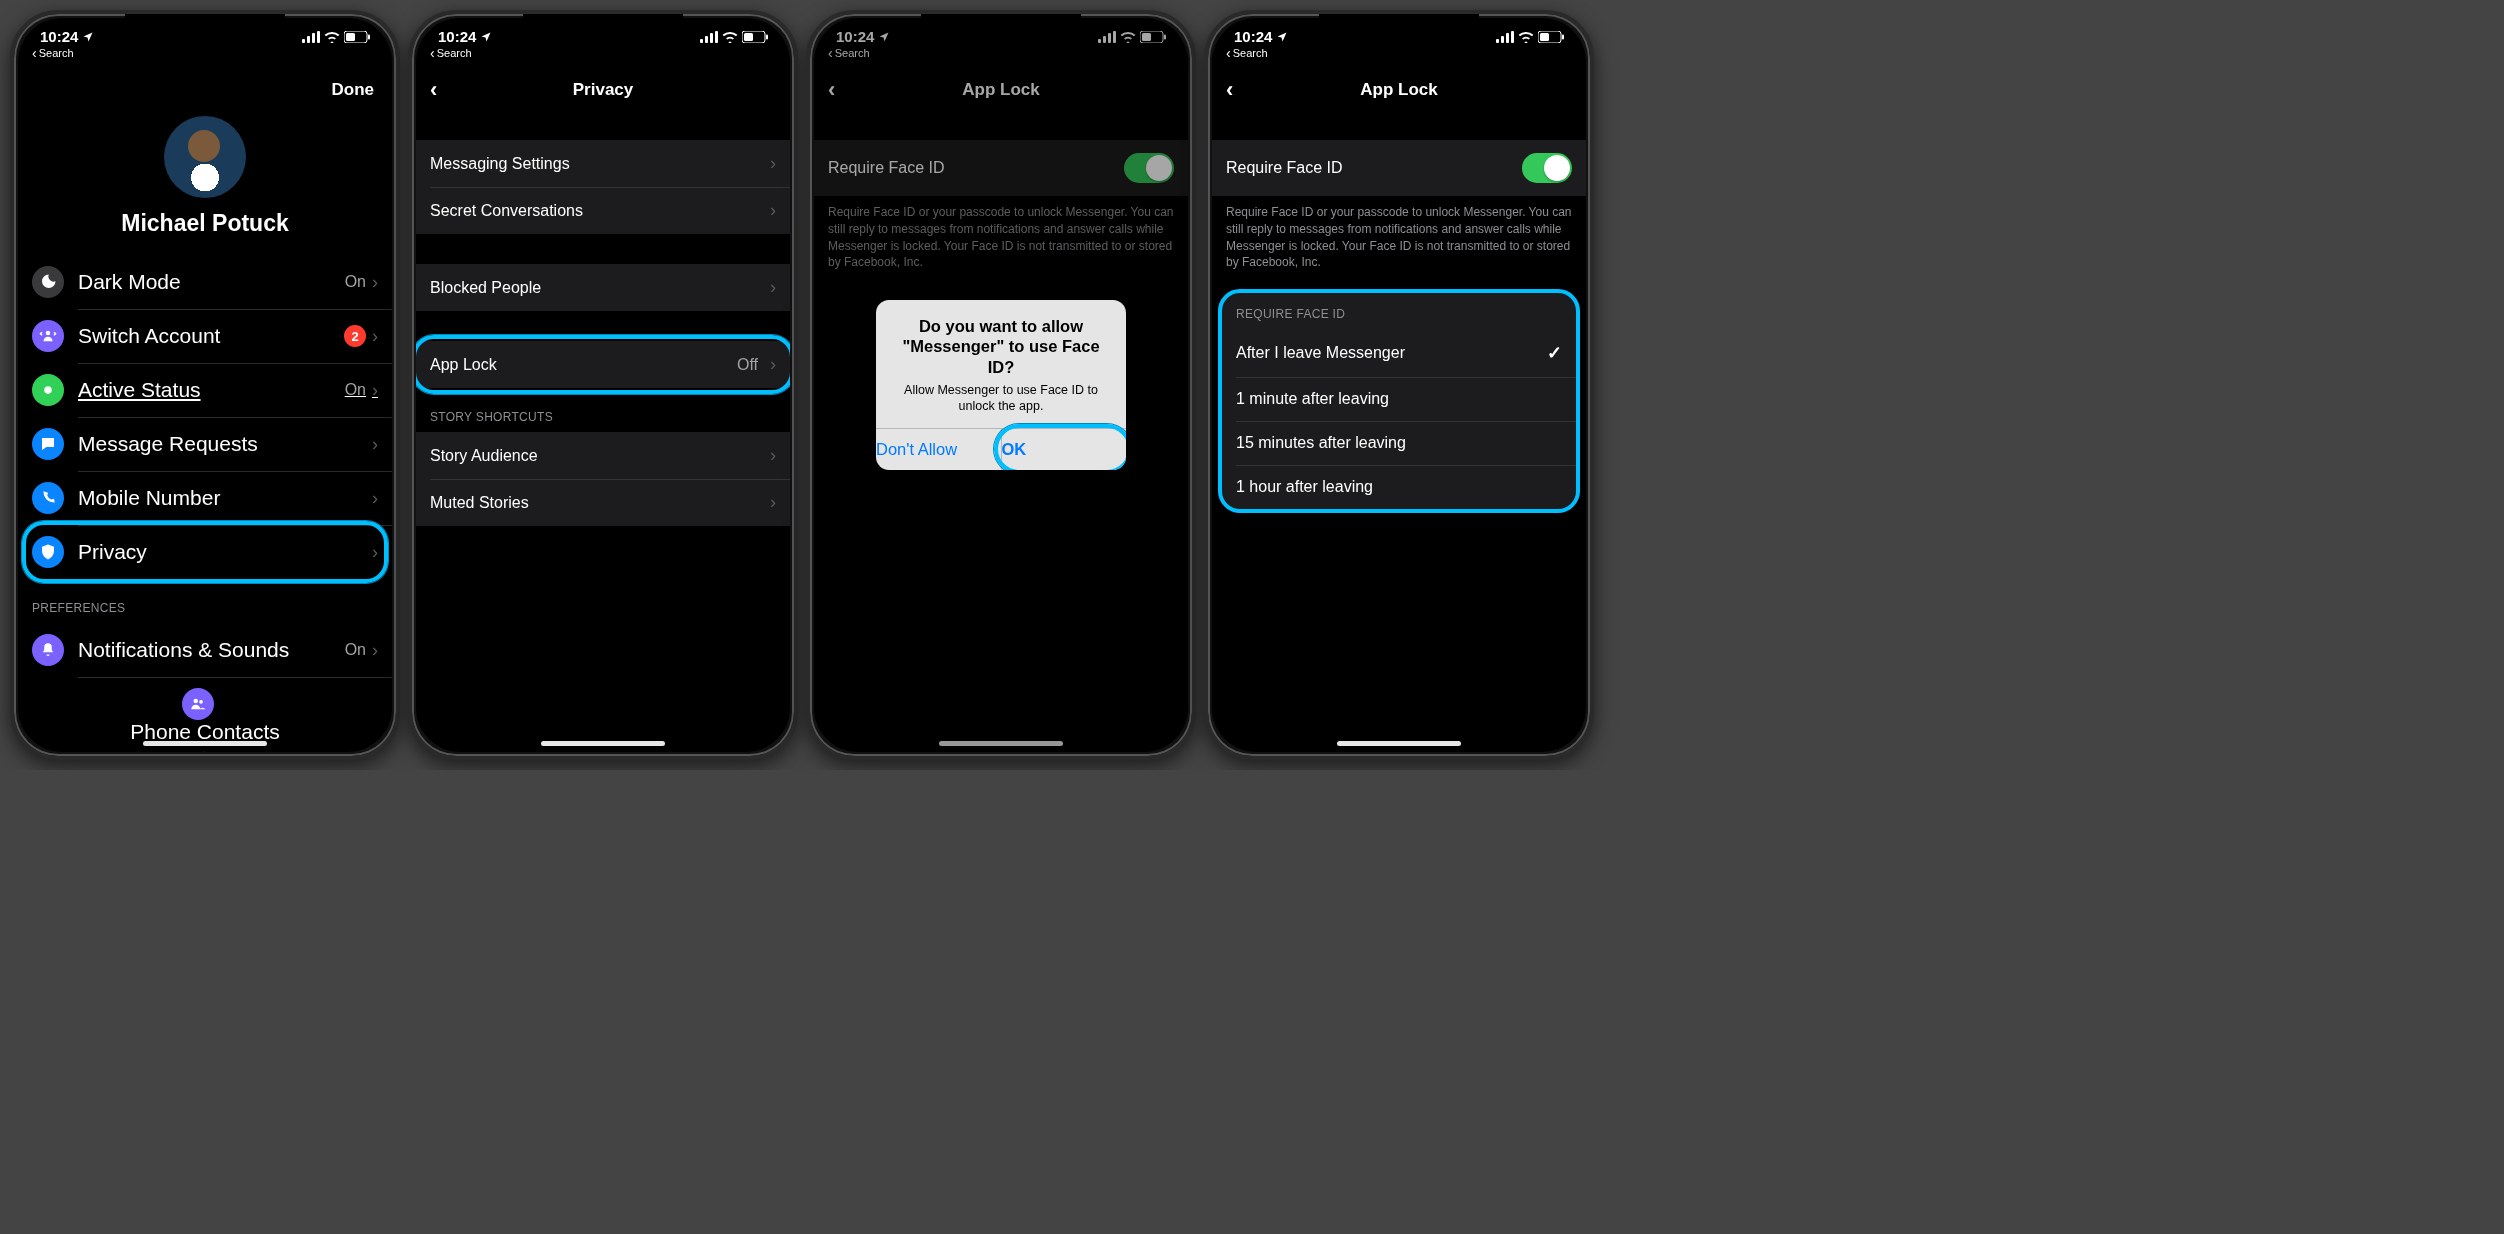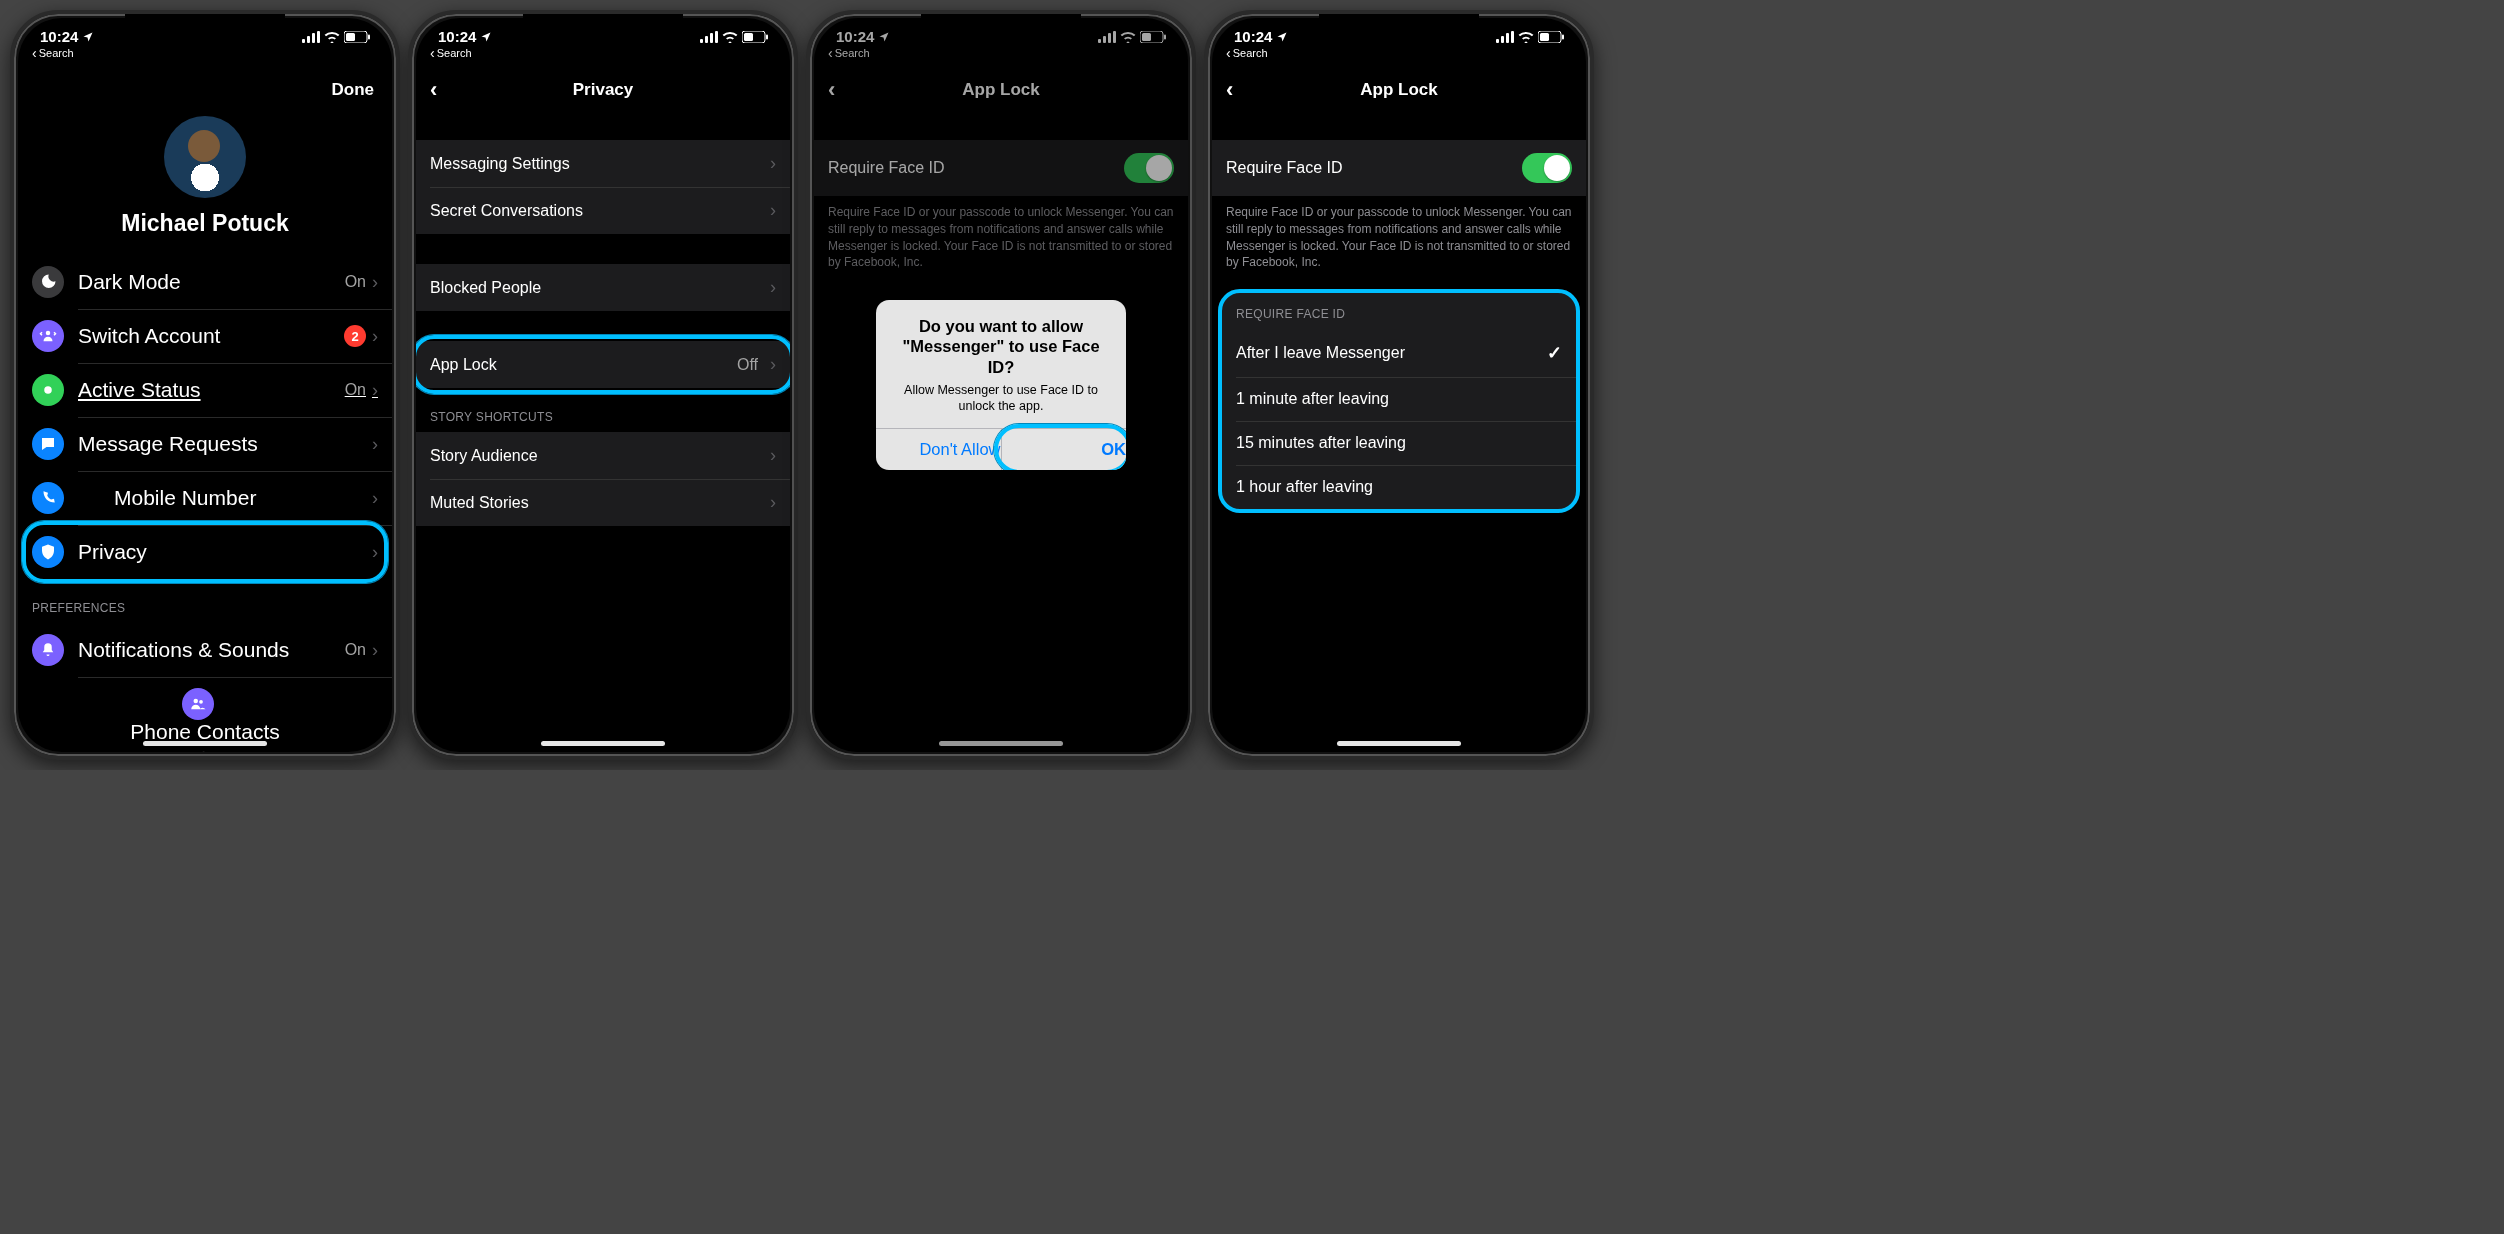--- a/index.html
+++ b/index.html
@@ -46,21 +46,21 @@
   .hl{ position:absolute; border:4px solid #00bfff; border-radius:22px; box-shadow:0 0 0 1px #0088bb; pointer-events:none; z-index:3;}
   .desc{ font-size:12px; color:#8e8e93; padding:8px 14px 0; line-height:1.4;}
   .toggle{ width:50px; height:30px; background:#34c759; border-radius:15px; position:relative;}
   .toggle::after{ content:""; position:absolute; right:2px; top:2px; width:26px; height:26px; background:#fff; border-radius:50%; box-shadow:0 1px 2px rgba(0,0,0,.3);}
   .alert-wrap{ position:absolute; inset:0; background:rgba(0,0,0,.35); display:flex; align-items:center; justify-content:center; z-index:4;}
   .alert{ width:250px; background:#e5e5e5; border-radius:13px; overflow:hidden; color:#000;}
   .alert-body{ padding:16px 14px 14px; text-align:center;}
   .alert-title{ font-size:16.5px; font-weight:600; line-height:1.25; margin-bottom:4px;}
   .alert-msg{ font-size:12.5px; line-height:1.3;}
   .alert-btns{ display:flex; border-top:.5px solid #b5b5ba;}
-  .alert-btn{ flex:1; text-align:right; padding:11px 0; color:#007aff; font-size:16.5px;}
+  .alert-btn{ flex:1; text-align:left; padding:11px 0; color:#007aff; font-size:16.5px;}
   .alert-btn + .alert-btn{ border-left:.5px solid #b5b5ba; font-weight:600;}
   .home-ind{ position:absolute; bottom:6px; left:50%; transform:translateX(-50%); width:124px; height:5px; background:#fff; border-radius:3px; opacity:.9;}
   .sel-group{ border:4px solid #00bfff; border-radius:22px; margin:18px 6px 0; overflow:hidden; background:#1c1c1e;}
   .sel-group .section-head{ padding-top:14px;}
 </style>
 </head>
 <body>
 
 <div class="phone">
   <div class="screen">
@@ -134,21 +134,21 @@
           </div>
           <div class="row" style="position: relative;">
             <div class="icon" style="background:#0a84ff">
               <svg width="18" height="18" viewBox="0 0 24 24" fill="#fff">
                 <path d="M4 4h16v12H10l-6 4z"></path>
               </svg>
             </div>
             <span class="label">Message Requests</span>
             <span class="chev">›</span>
           </div>
-          <div class="row" style="position: relative; gap: 36px;">
+          <div class="row" style="position: relative;">
             <div class="icon" style="background:#0a84ff">
               <svg width="18" height="18" viewBox="0 0 24 24" fill="#fff">
                 <path d="M6 3c0 9 6 15 15 15l-1-5-4 1c-2-1-4-3-5-5l1-4z"></path>
               </svg>
             </div>
             <span class="label">Mobile Number</span>
             <span class="chev">›</span>
           </div>
           <div class="row" style="position: relative;">
             <div class="icon" style="background:#0a84ff">

